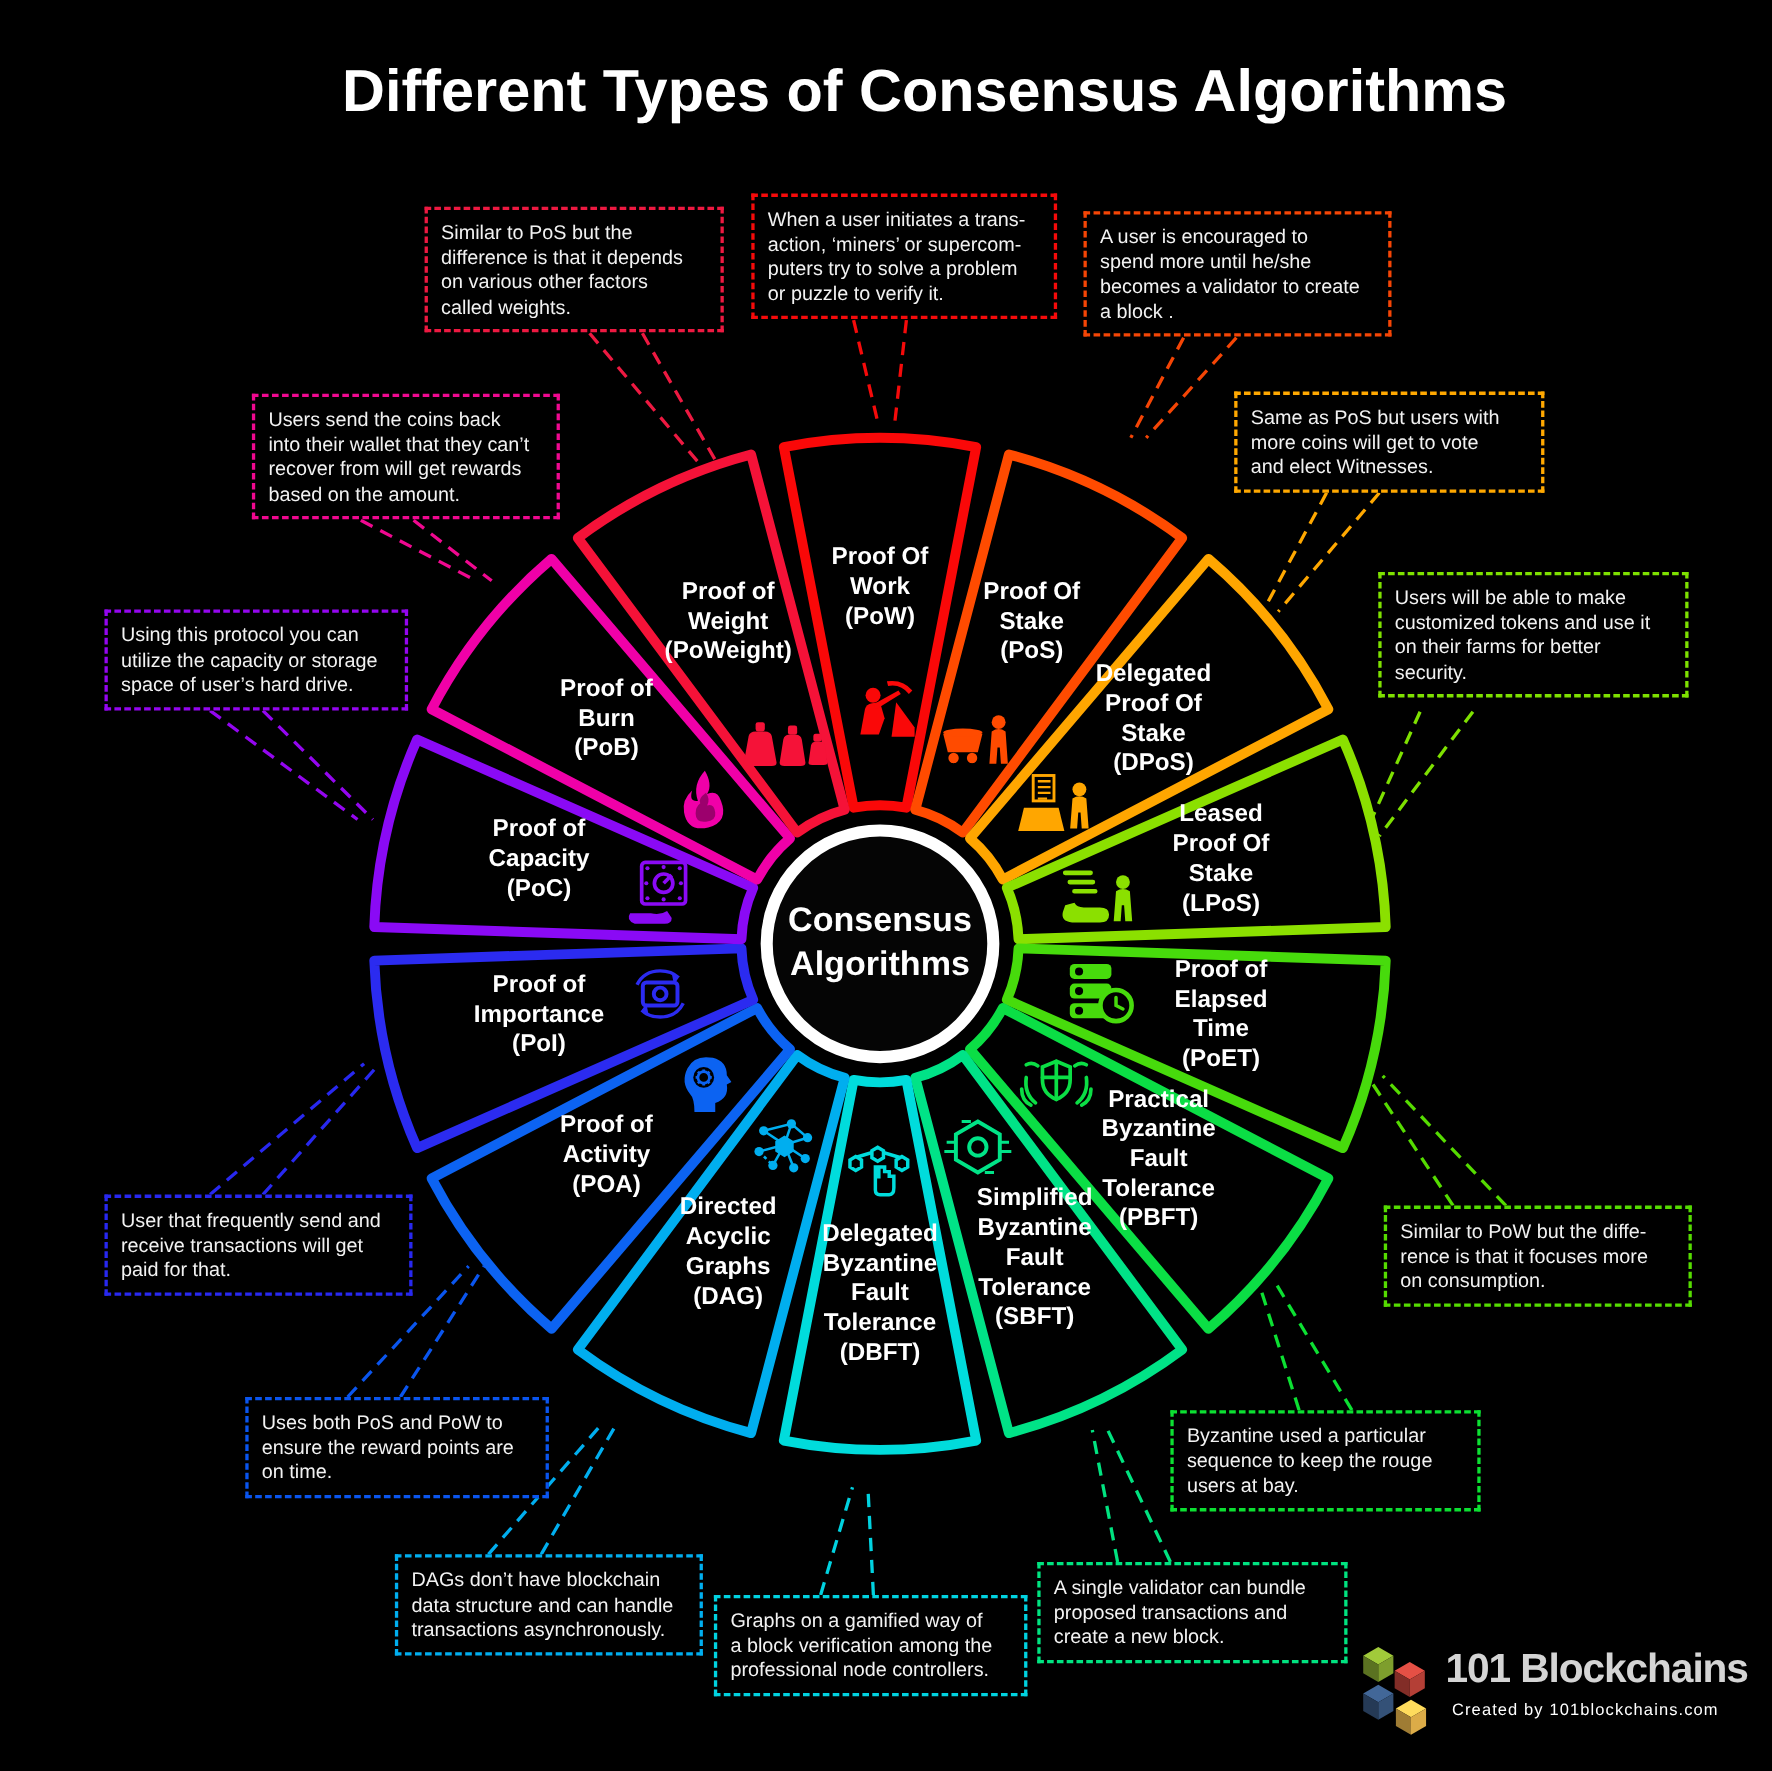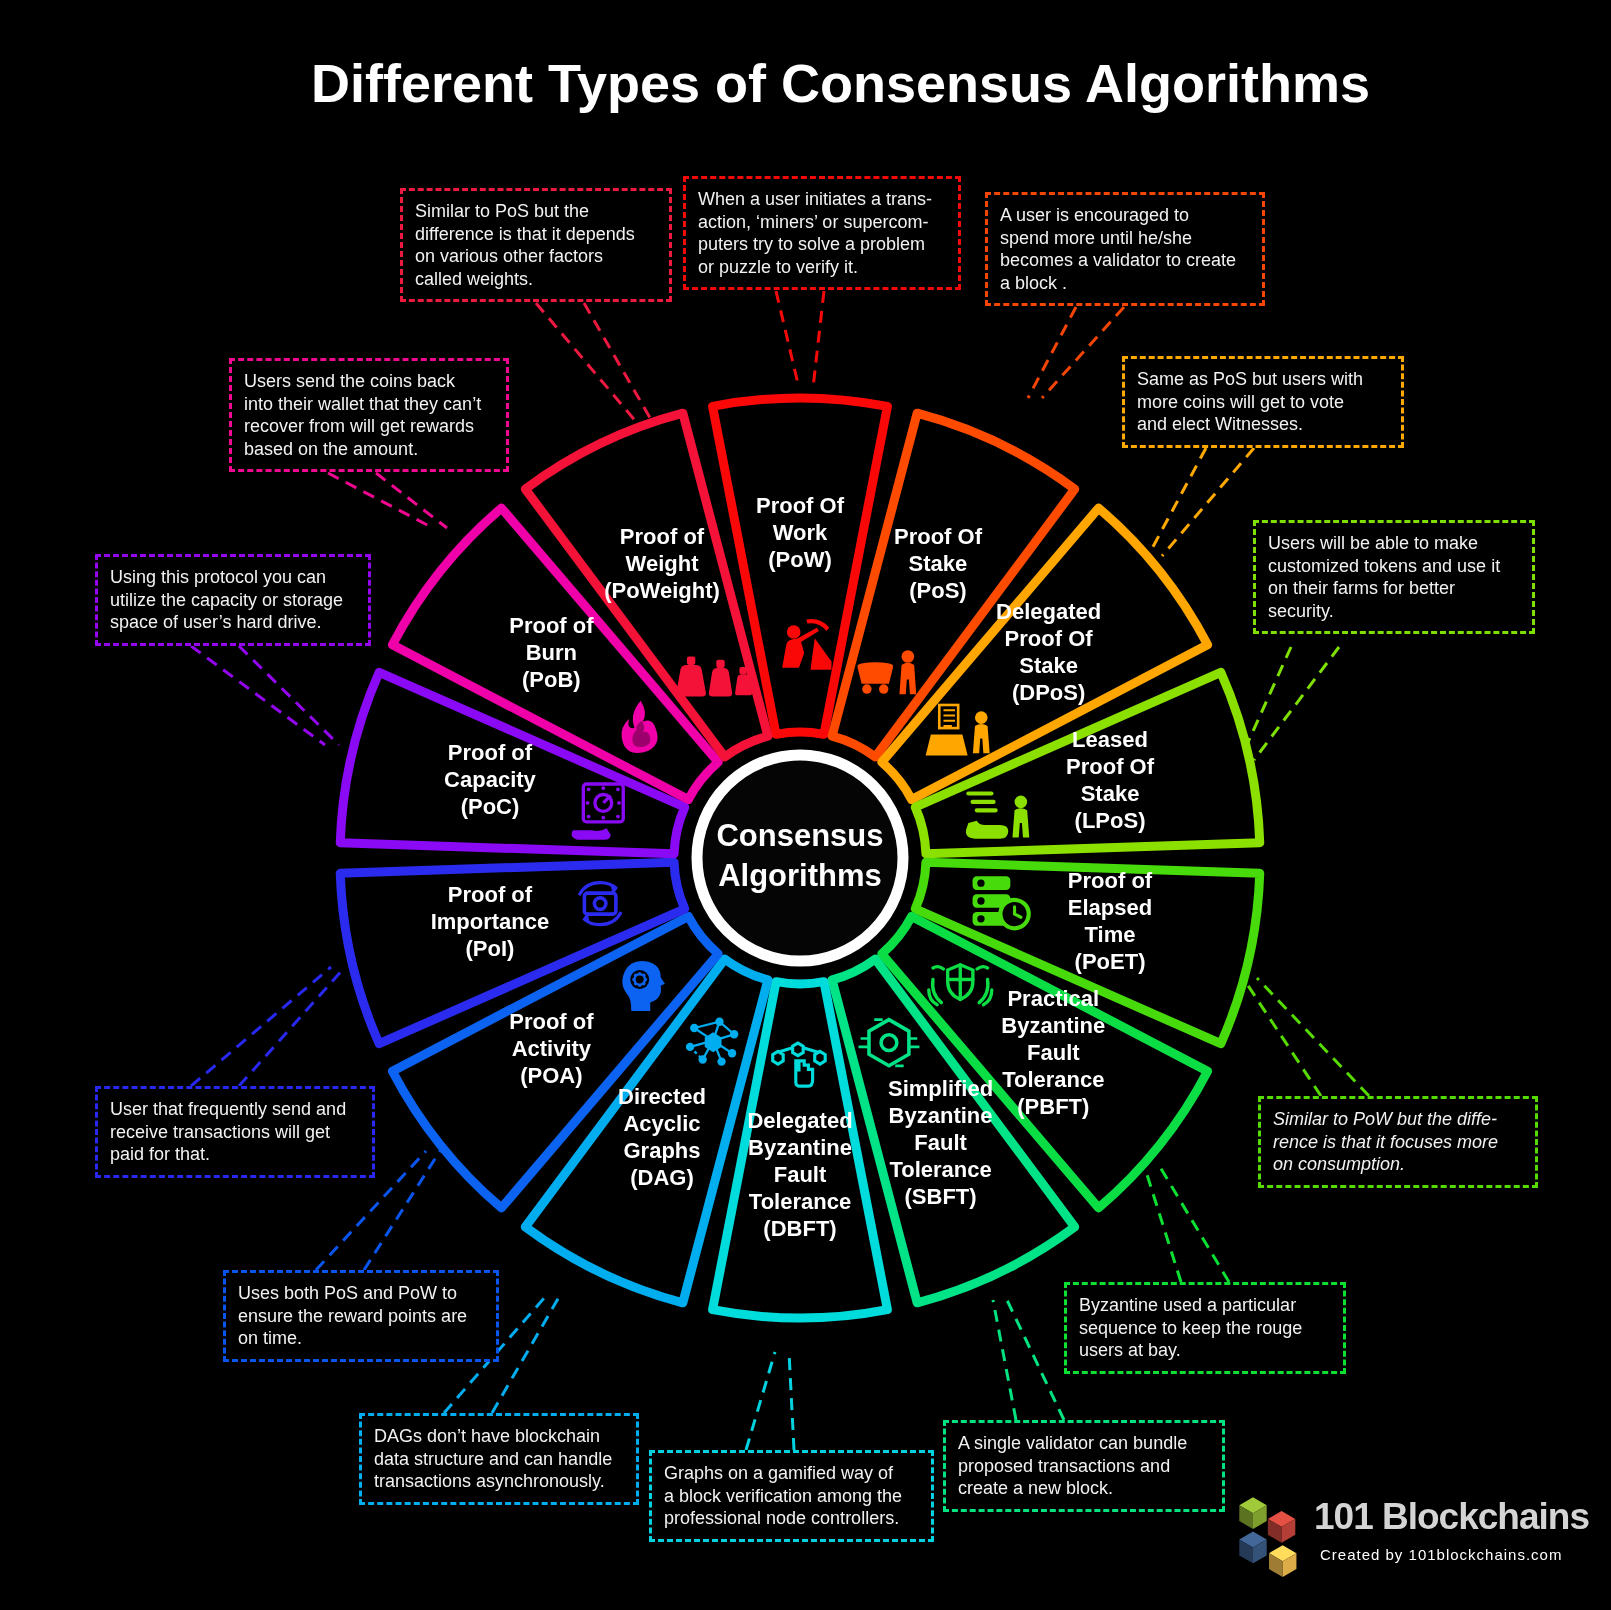--- a/index.html
+++ b/index.html
@@ -252,40 +252,40 @@
           </g>
         </g>
       </g>
       <g>
         <circle cx="800" cy="858" r="103" fill="#050505" stroke="#fff" stroke-width="11"></circle>
         <text class="center-label" text-anchor="middle"><tspan x="800" y="846">Consensus</tspan><tspan x="800" y="886">Algorithms</tspan></text>
       </g>
     </svg>
 
   <div id="callouts">
-      <div class="callout" style="left: 400px; top: 188px; width: 242px; border-color: rgb(237, 25, 65);">Similar to PoS but the
+      <div class="callout" style="left: 386px; top: 188px; width: 242px; border-color: rgb(237, 25, 65);">Similar to PoS but the
 difference is that it depends
 on various other factors
 called weights.</div>
       <div class="callout" style="left: 683px; top: 176px; width: 248px; border-color: rgb(245, 10, 10);">When a user initiates a trans-
 action, ‘miners’ or supercom-
 puters try to solve a problem
 or puzzle to verify it.</div>
       <div class="callout" style="left: 985px; top: 192px; width: 250px; border-color: rgb(245, 69, 5);">A user is encouraged to
 spend more until he/she
 becomes a validator to create
 a block .</div>
       <div class="callout" style="left: 1122px; top: 356px; width: 252px; border-color: rgb(255, 168, 0);">Same as PoS but users with
 more coins will get to vote
 and elect Witnesses.</div>
       <div class="callout" style="left: 1253px; top: 520px; width: 252px; border-color: rgb(126, 224, 0);">Users will be able to make
 customized tokens and use it
 on their farms for better
 security.</div>
-      <div class="callout" style="left: 1258px; top: 1096px; width: 250px; border-color: rgb(85, 219, 0); font-style: italic;">Similar to PoW but the diffe-
+      <div class="callout" style="left: 1258px; top: 1096px; width: 250px; border-color: rgb(85, 219, 0);">Similar to PoW but the diffe-
 rence is that it focuses more
 on consumption.</div>
       <div class="callout" style="left: 1064px; top: 1282px; width: 252px; border-color: rgb(12, 224, 50);"> Byzantine used a particular
 sequence to keep the rouge
 users at bay.</div>
       <div class="callout" style="left: 943px; top: 1420px; width: 252px; border-color: rgb(0, 227, 128);"> A single validator can bundle
 proposed transactions and
 create a new block.</div>
       <div class="callout" style="left: 649px; top: 1450px; width: 255px; border-color: rgb(0, 210, 224);">Graphs on a gamified way of
 a block verification among the

